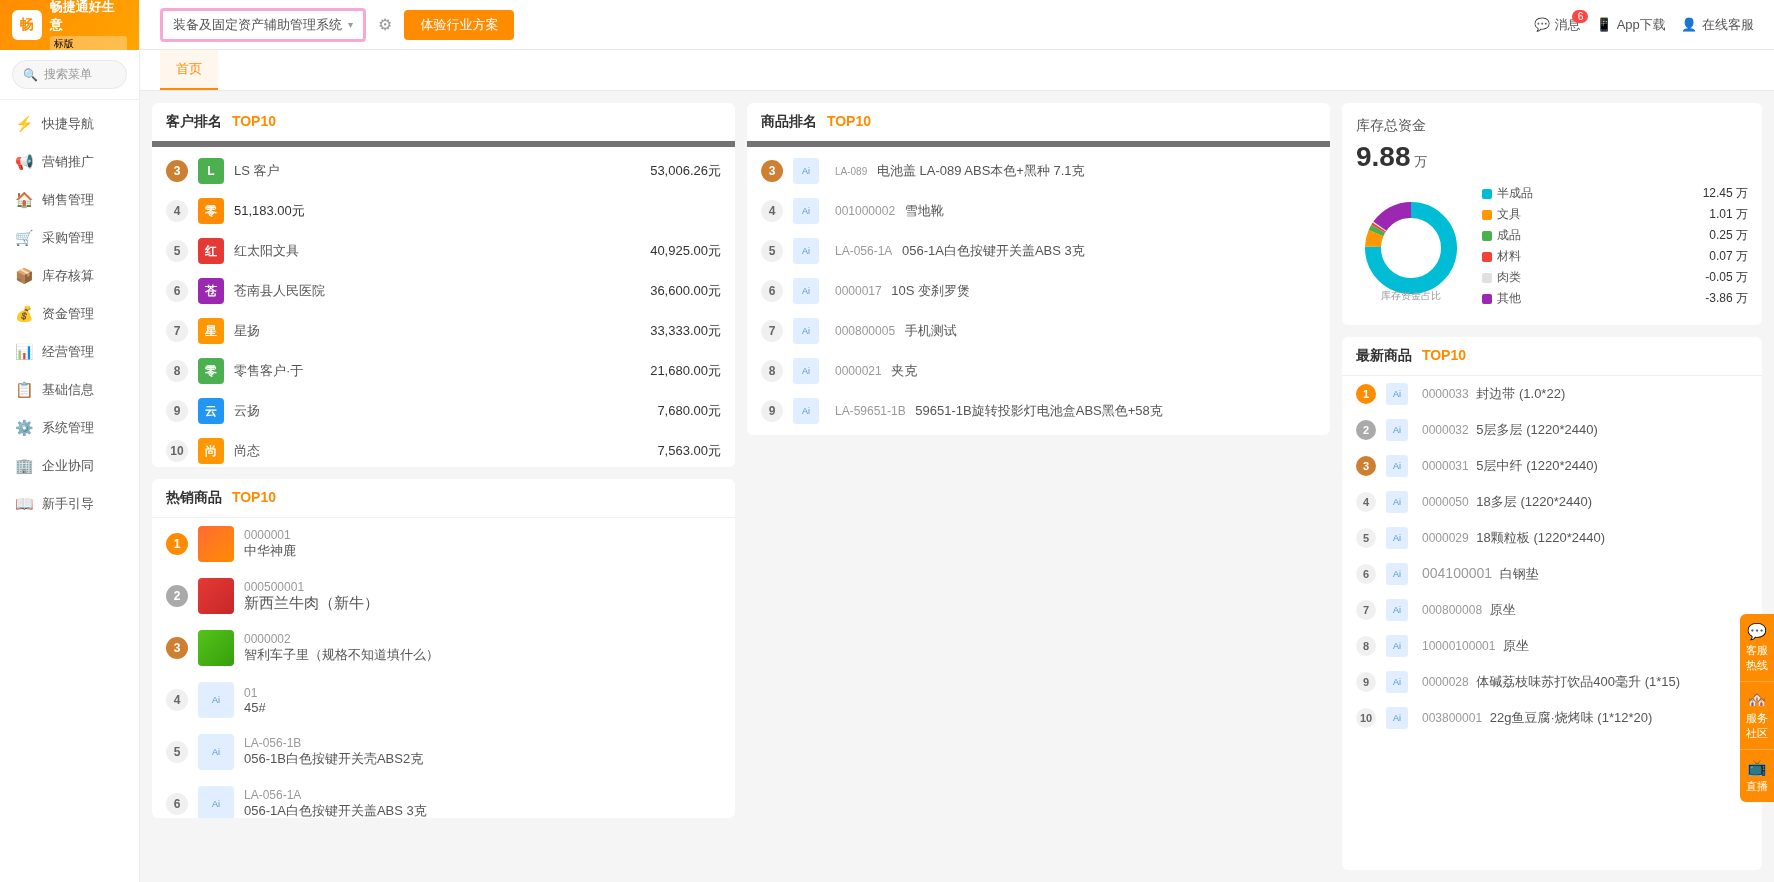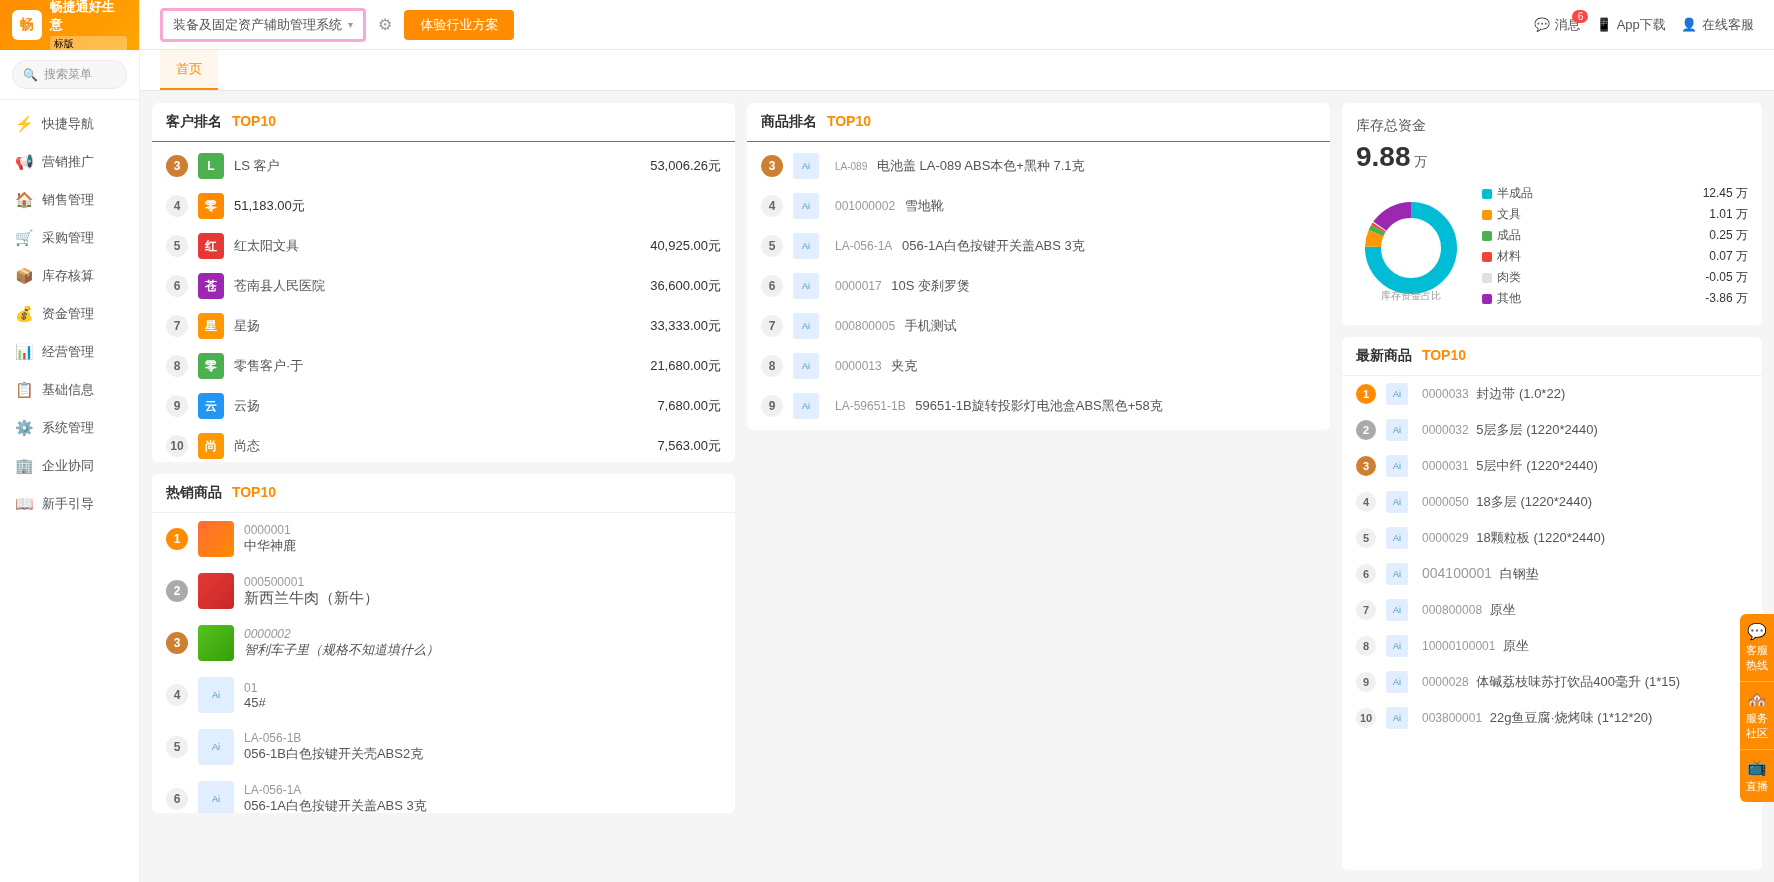--- a/index.html
+++ b/index.html
@@ -86,21 +86,21 @@
     .content-area {
       flex: 1; overflow: auto; padding: 12px;
       display: grid; grid-template-columns: 1fr 1fr 420px; gap: 12px;
     }
 
     
     .card {
       background: #fff; border-radius: 6px; overflow: hidden;
     }
     .card-header {
-      padding: 10px 14px; border-bottom: 1px solid #737373;
+      padding: 10px 14px; border-bottom: 6px solid #737373;
       display: flex; align-items: center; justify-content: space-between;
     }
     .card-title { font-size: 14px; font-weight: 600; color: #333; }
     .card-title-highlight { color: #ff8c00; }
 
     
     .rank-list { padding: 4px 0; }
     .rank-item {
       display: flex; align-items: center; padding: 7px 14px; gap: 10px;
     }
@@ -380,21 +380,21 @@
     <span class="rank-num" style="background:#aaa;color:#fff;width:22px;height:22px;border-radius:50%;display:inline-flex;align-items:center;justify-content:center;font-size:12px;font-weight:bold;flex-shrink:0;">2</span>
     <div style="width:36px;height:36px;border-radius:4px;background:linear-gradient(135deg,#e53935,#c62828);flex-shrink:0;"></div>
     <div style="flex:1;">
       <div style="color:#999;font-size:12px;">000500001</div>
       <div style="color:#555;font-size:15px;">新西兰牛肉（新牛）</div>
     </div>
   </div>
             <div class="hot-item">
     <span class="rank-num" style="background:#cd7f32;color:#fff;width:22px;height:22px;border-radius:50%;display:inline-flex;align-items:center;justify-content:center;font-size:12px;font-weight:bold;flex-shrink:0;">3</span>
     <div style="width:36px;height:36px;border-radius:4px;background:linear-gradient(135deg,#52c41a,#389e0d);flex-shrink:0;"></div>
-    <div style="flex:1;font-style:italic;">
+    <div style="flex:1;">
       <div style="color:#999;font-size:12px;">0000002</div>
       <div style="color:#555;font-size:13px;">智利车子里（规格不知道填什么）</div>
     </div>
   </div>
             <div class="hot-item">
     <span class="rank-num" style="background:#f0f0f0;color:#666;width:22px;height:22px;border-radius:50%;display:inline-flex;align-items:center;justify-content:center;font-size:12px;font-weight:bold;flex-shrink:0;">4</span>
     <div style="width:36px;height:36px;border-radius:4px;background:#e0eeff;display:flex;align-items:center;justify-content:center;font-size:9px;color:#5599cc;flex-shrink:0;">Ai</div>
     <div style="flex:1;">
       <div style="color:#999;font-size:12px;">01</div>
       <div style="color:#555;font-size:13px;">45#</div>
@@ -467,21 +467,21 @@
     <span class="rank-img-placeholder" style="display:inline-flex;width:26px;height:26px;background:#e0eeff;border-radius:3px;align-items:center;justify-content:center;font-size:9px;color:#5599cc;flex-shrink:0;">Ai</span>
     <span style="flex:1;margin-left:6px;">
       <span style="color:#999;font-size:12px;">000800005</span>
       <span style="color:#555;font-size:13px;margin-left:6px;">手机测试</span>
     </span>
   </div>
             <div class="rank-item">
     <span class="rank-num" style="background:#f0f0f0;color:#666">8</span>
     <span class="rank-img-placeholder" style="display:inline-flex;width:26px;height:26px;background:#e0eeff;border-radius:3px;align-items:center;justify-content:center;font-size:9px;color:#5599cc;flex-shrink:0;">Ai</span>
     <span style="flex:1;margin-left:6px;">
-      <span style="color:#999;font-size:12px;">0000013</span>
+      <span style="color:#999;font-size:12px;">0000021</span>
       <span style="color:#555;font-size:13px;margin-left:6px;">夹克</span>
     </span>
   </div>
             <div class="rank-item">
     <span class="rank-num" style="background:#f0f0f0;color:#666">9</span>
     <span class="rank-img-placeholder" style="display:inline-flex;width:26px;height:26px;background:#e0eeff;border-radius:3px;align-items:center;justify-content:center;font-size:9px;color:#5599cc;flex-shrink:0;">Ai</span>
     <span style="flex:1;margin-left:6px;">
       <span style="color:#999;font-size:12px;">LA-59651-1B</span>
       <span style="color:#555;font-size:13px;margin-left:6px;">59651-1B旋转投影灯电池盒ABS黑色+58克</span>
     </span>

